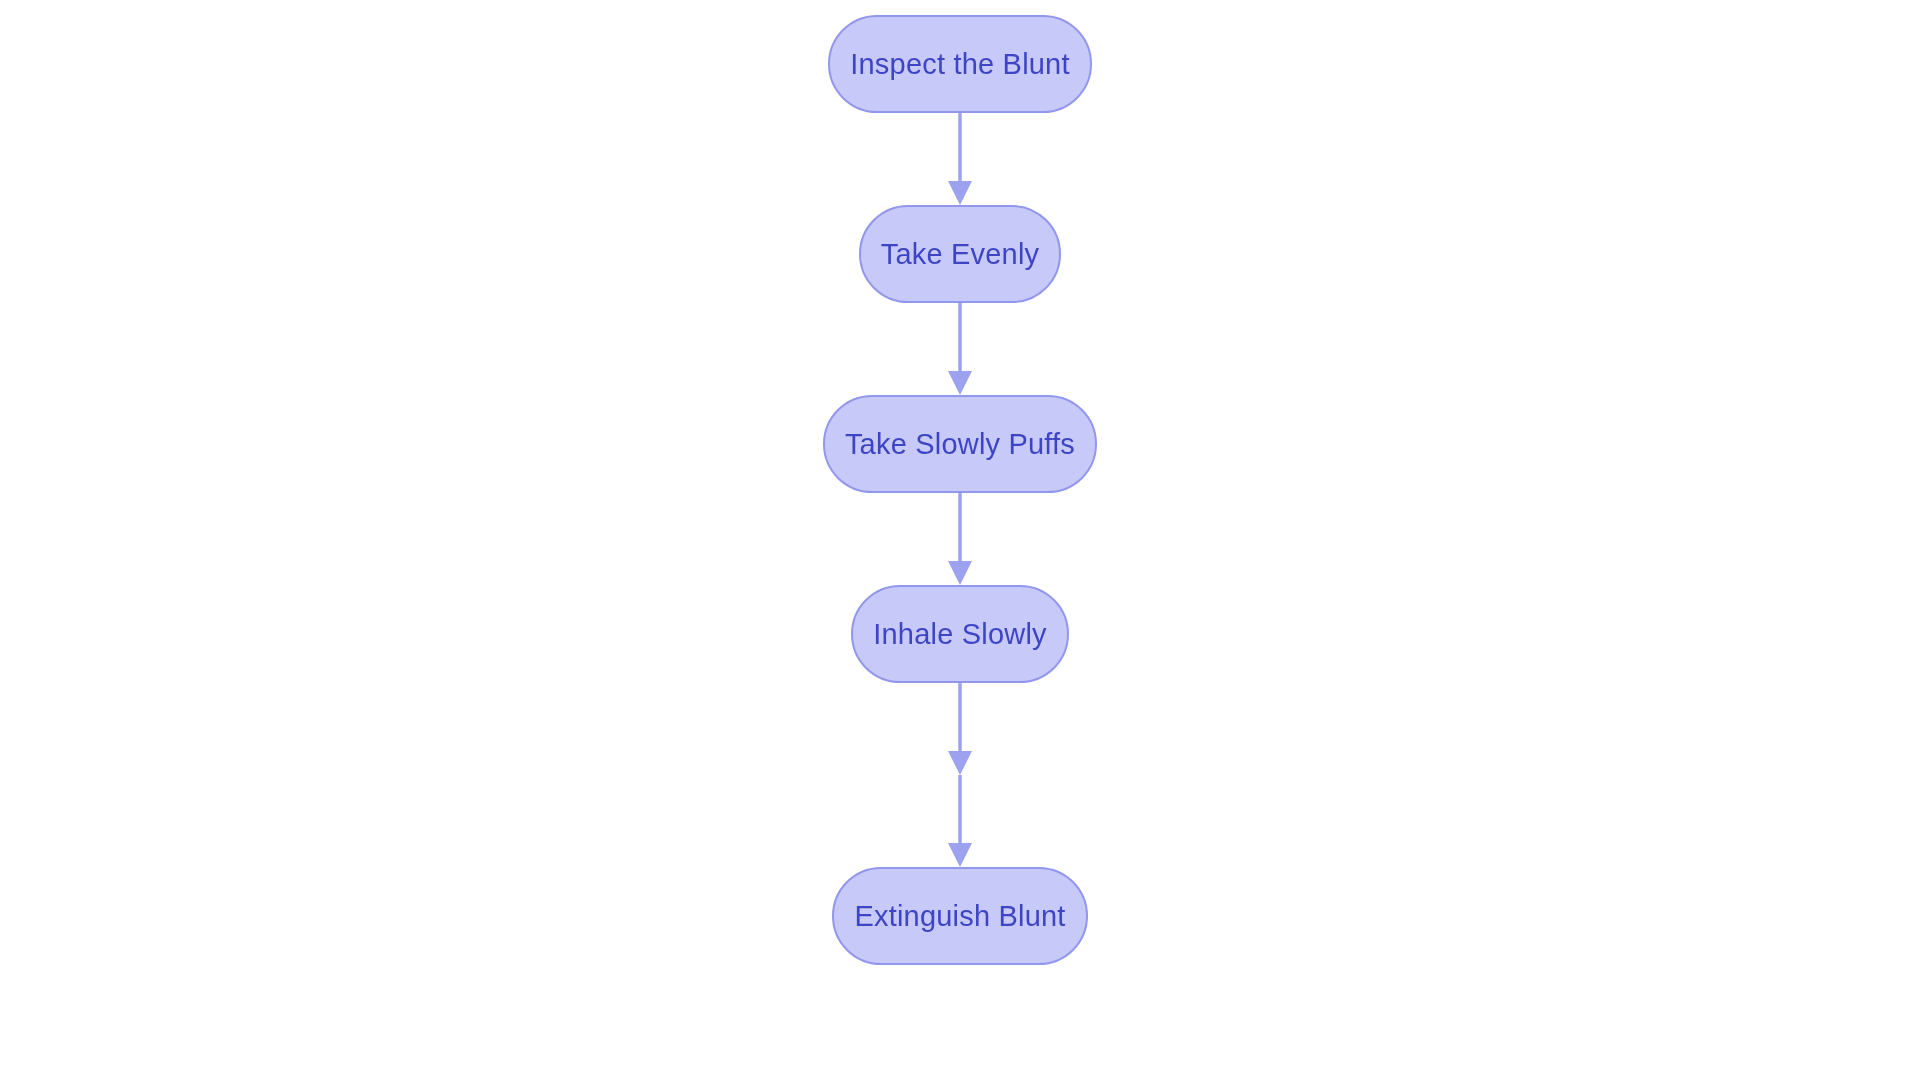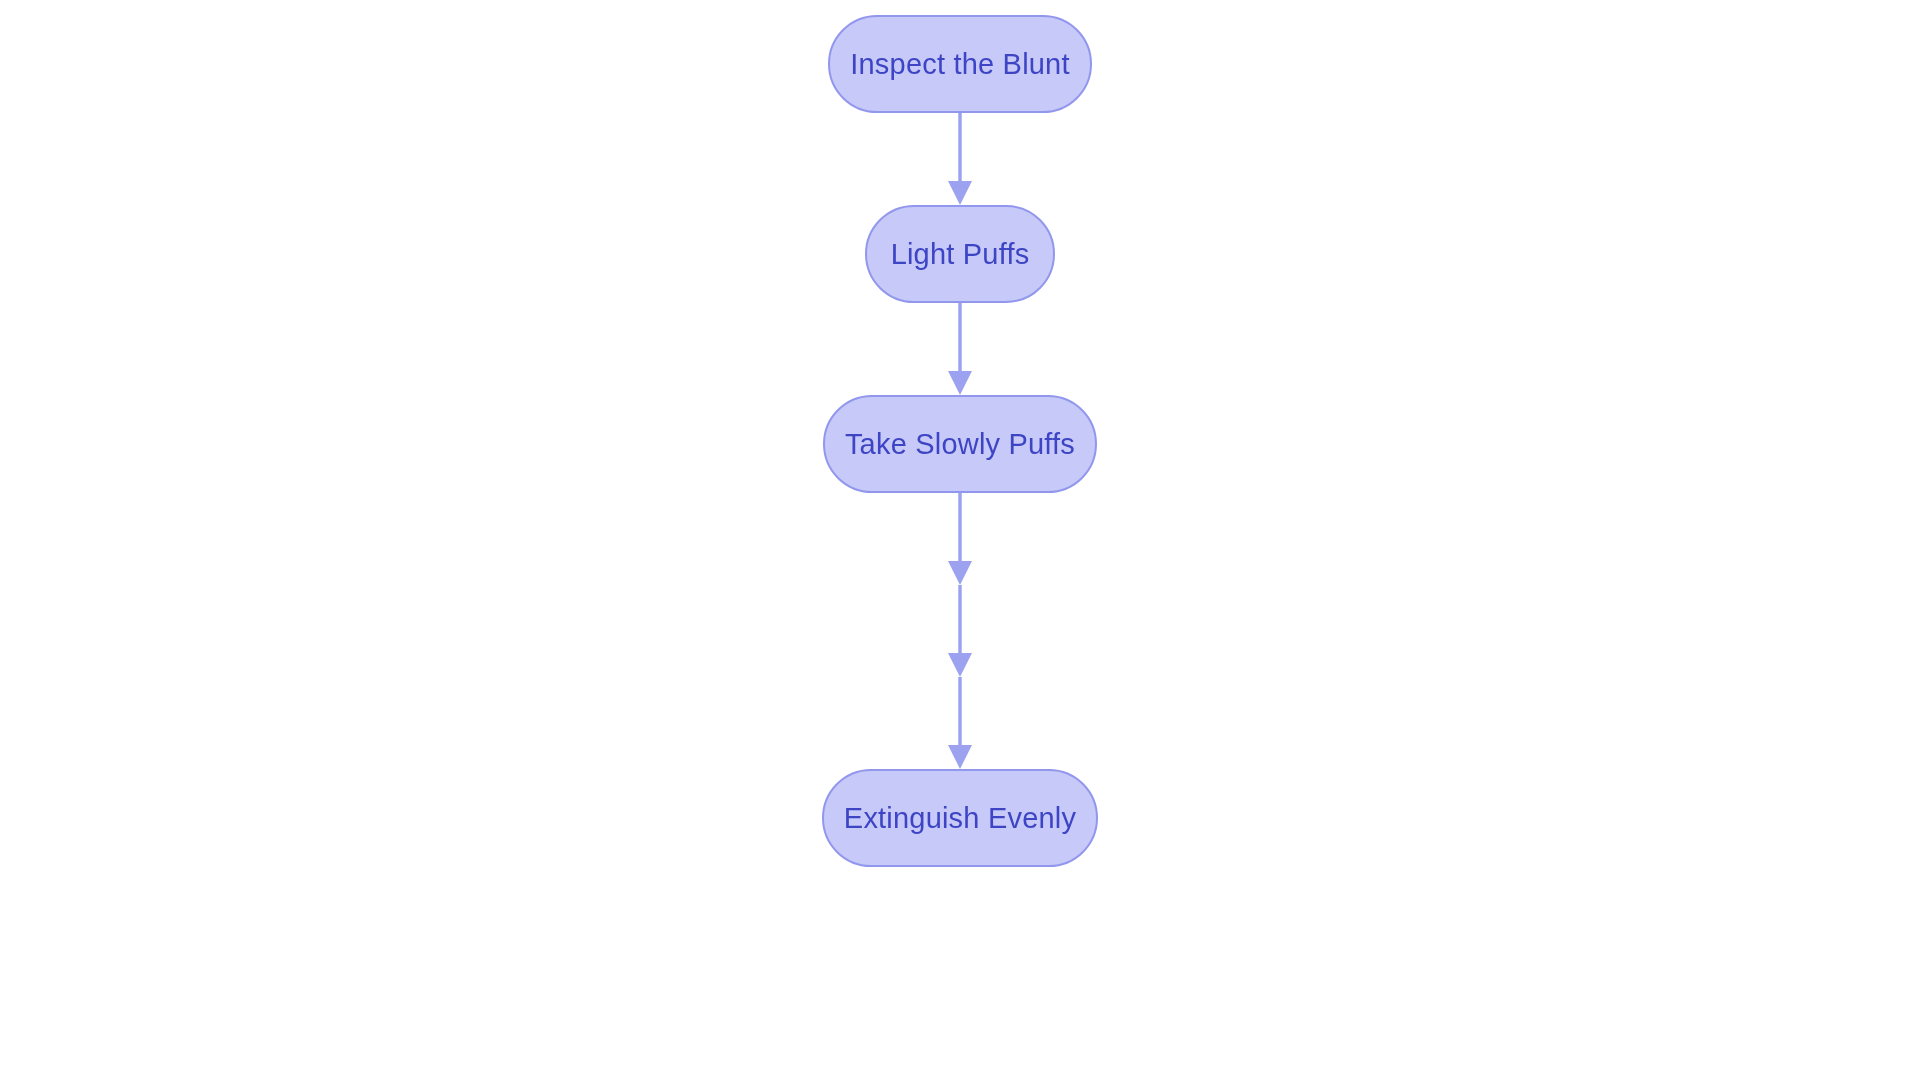--- a/index.html
+++ b/index.html
@@ -61,54 +61,57 @@
   </div>
 
   <div class="connector">
     <svg viewBox="0 0 26 92" aria-hidden="true">
       <line x1="13" y1="0" x2="13" y2="72" stroke="#9ca2f0" stroke-width="3.5"></line>
       <polygon points="1,68 25,68 13,92" fill="#9ca2f0"></polygon>
     </svg>
   </div>
 
   <div class="node">
-    <span>Light Puffs</span>
+    <span>Take Evenly</span>
   </div>
 
   <div class="connector">
     <svg viewBox="0 0 26 92" aria-hidden="true">
       <line x1="13" y1="0" x2="13" y2="72" stroke="#9ca2f0" stroke-width="3.5"></line>
       <polygon points="1,68 25,68 13,92" fill="#9ca2f0"></polygon>
     </svg>
   </div>
 
   <div class="node">
     <span>Take Slowly Puffs</span>
   </div>
 
   <div class="connector">
     <svg viewBox="0 0 26 92" aria-hidden="true">
       <line x1="13" y1="0" x2="13" y2="72" stroke="#9ca2f0" stroke-width="3.5"></line>
       <polygon points="1,68 25,68 13,92" fill="#9ca2f0"></polygon>
     </svg>
   </div>
 
+  <div class="node">
+    <span>Inhale Slowly</span>
+  </div>
 
   <div class="connector">
     <svg viewBox="0 0 26 92" aria-hidden="true">
       <line x1="13" y1="0" x2="13" y2="72" stroke="#9ca2f0" stroke-width="3.5"></line>
       <polygon points="1,68 25,68 13,92" fill="#9ca2f0"></polygon>
     </svg>
   </div>
 
 
   <div class="connector">
     <svg viewBox="0 0 26 92" aria-hidden="true">
       <line x1="13" y1="0" x2="13" y2="72" stroke="#9ca2f0" stroke-width="3.5"></line>
       <polygon points="1,68 25,68 13,92" fill="#9ca2f0"></polygon>
     </svg>
   </div>
 
   <div class="node">
-    <span>Extinguish Evenly</span>
+    <span>Extinguish Blunt</span>
   </div>
 
 </div>
 
 </body></html>

